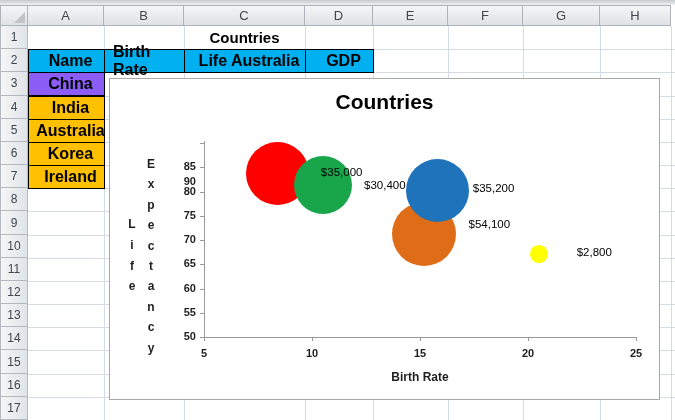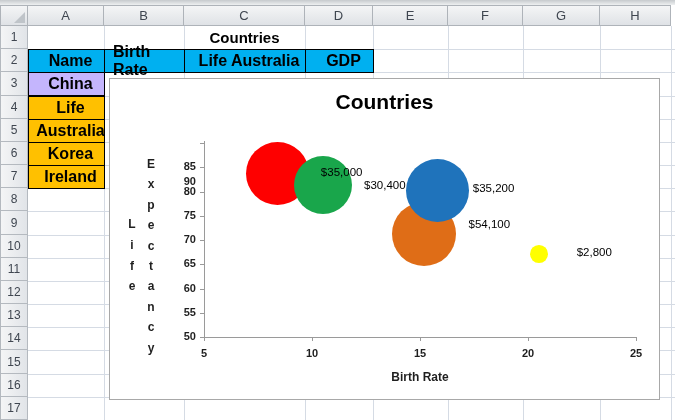--- a/index.html
+++ b/index.html
@@ -107,22 +107,22 @@
       <div class="glh abs" style="top: 350.464px;"></div>
       <div class="glh abs" style="top: 373.64px;"></div>
       <div class="glh abs" style="top: 396.816px;"></div>
       <div class="glh abs" style="top: 419.992px;"></div>
     </div>
   <div id="cells">
       <div class="cell abs" style="left: 28px; width: 77px; top: 49.176px; height: 24px; background: rgb(0, 176, 240);">Name</div>
       <div class="cell abs" style="left: 104px; width: 81px; top: 49.176px; height: 24px; background: rgb(0, 176, 240);">Birth Rate</div>
       <div class="cell abs" style="left: 184px; width: 122px; top: 49.176px; height: 24px; background: rgb(0, 176, 240);">Life Australia</div>
       <div class="cell abs" style="left: 305px; width: 69px; top: 49.176px; height: 24px; background: rgb(0, 176, 240);">GDP</div>
-      <div class="cell abs" style="left: 28px; width: 77px; top: 72.352px; height: 24px; background: #c4b5fd;">China</div>
-      <div class="cell abs" style="left: 28px; width: 77px; top: 95.528px; height: 24px; background: rgb(255, 192, 0);">Life</div>
+      <div class="cell abs" style="left: 28px; width: 77px; top: 72.352px; height: 24px; background: #8b5cf6;">China</div>
+      <div class="cell abs" style="left: 28px; width: 77px; top: 95.528px; height: 24px; background: rgb(255, 192, 0);">India</div>
       <div class="cell abs" style="left: 28px; width: 77px; top: 118.704px; height: 24px; background: rgb(255, 192, 0);">Australia</div>
       <div class="cell abs" style="left: 28px; width: 77px; top: 141.88px; height: 24px; background: rgb(255, 192, 0);">Korea</div>
       <div class="cell abs" style="left: 28px; width: 77px; top: 165.056px; height: 24px; background: rgb(255, 192, 0);">Ireland</div>
       <div class="abs" style="left: 104px; top: 72.352px; width: 1px; height: 115.88px; background: rgb(0, 0, 0);"></div>
     </div>
   <div id="sheet-title" class="abs" style="left: 184px; width: 121px;">Countries</div>
 
   <div id="chart" class="abs">
     <div id="chart-title" class="abs">Countries</div>
     <div id="yaxis-title">

